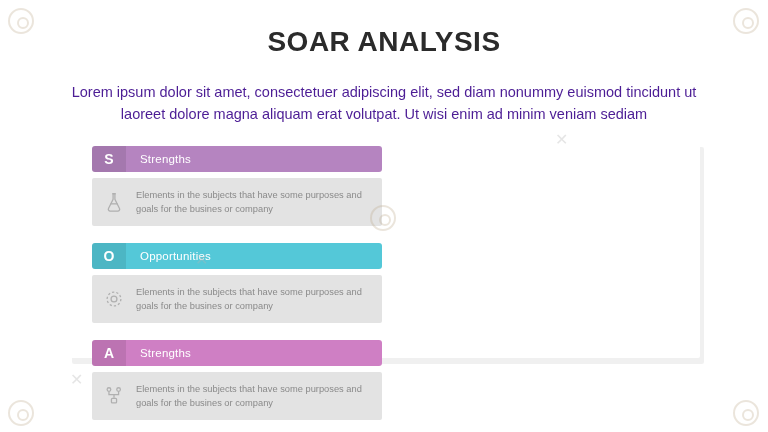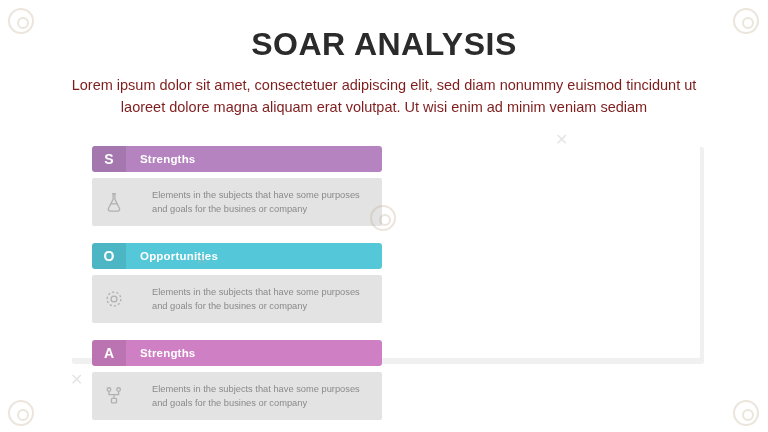--- a/index.html
+++ b/index.html
@@ -16,33 +16,33 @@
   }
 
   .page {
     position: absolute;
     inset: 0;
   }
 
   
   .title {
     text-align: center;
-    font-size: 32px;
+    font-size: 28px;
     font-weight: bold;
     color: #2b2b2b;
     letter-spacing: 0.5px;
     margin-top: 26px;
   }
   .subtitle {
     text-align: center;
     font-size: 14.5px;
-    color: #7f1d1d;
+    color: #4c1d95;
     line-height: 1.5;
     width: 660px;
-    margin: 12px auto 0 auto;
+    margin: 24px auto 0 auto;
   }
 
   
   .board {
     position: absolute;
     left: 68px;
     top: 141px;
     width: 632px;
     height: 217px;
     background: #ffffff;
@@ -77,34 +77,33 @@
     height: 26px;
     display: flex;
     align-items: center;
     justify-content: center;
     color: #ffffff;
     font-weight: bold;
     font-size: 14px;
   }
   .bar-label {
     color: #ffffff;
-    font-weight: bold;
+    font-weight: normal;
     font-size: 11.5px;
     padding-left: 14px;
     letter-spacing: 0.2px;
   }
 
   .body {
     margin-top: 6px;
     height: 48px;
     background: #e3e3e3;
     display: flex;
     align-items: center;
     border-radius: 2px;
-    gap: 16px;
   }
   .icon-box {
     width: 44px;
     min-width: 44px;
     height: 48px;
     display: flex;
     align-items: center;
     justify-content: center;
   }
   .desc {

